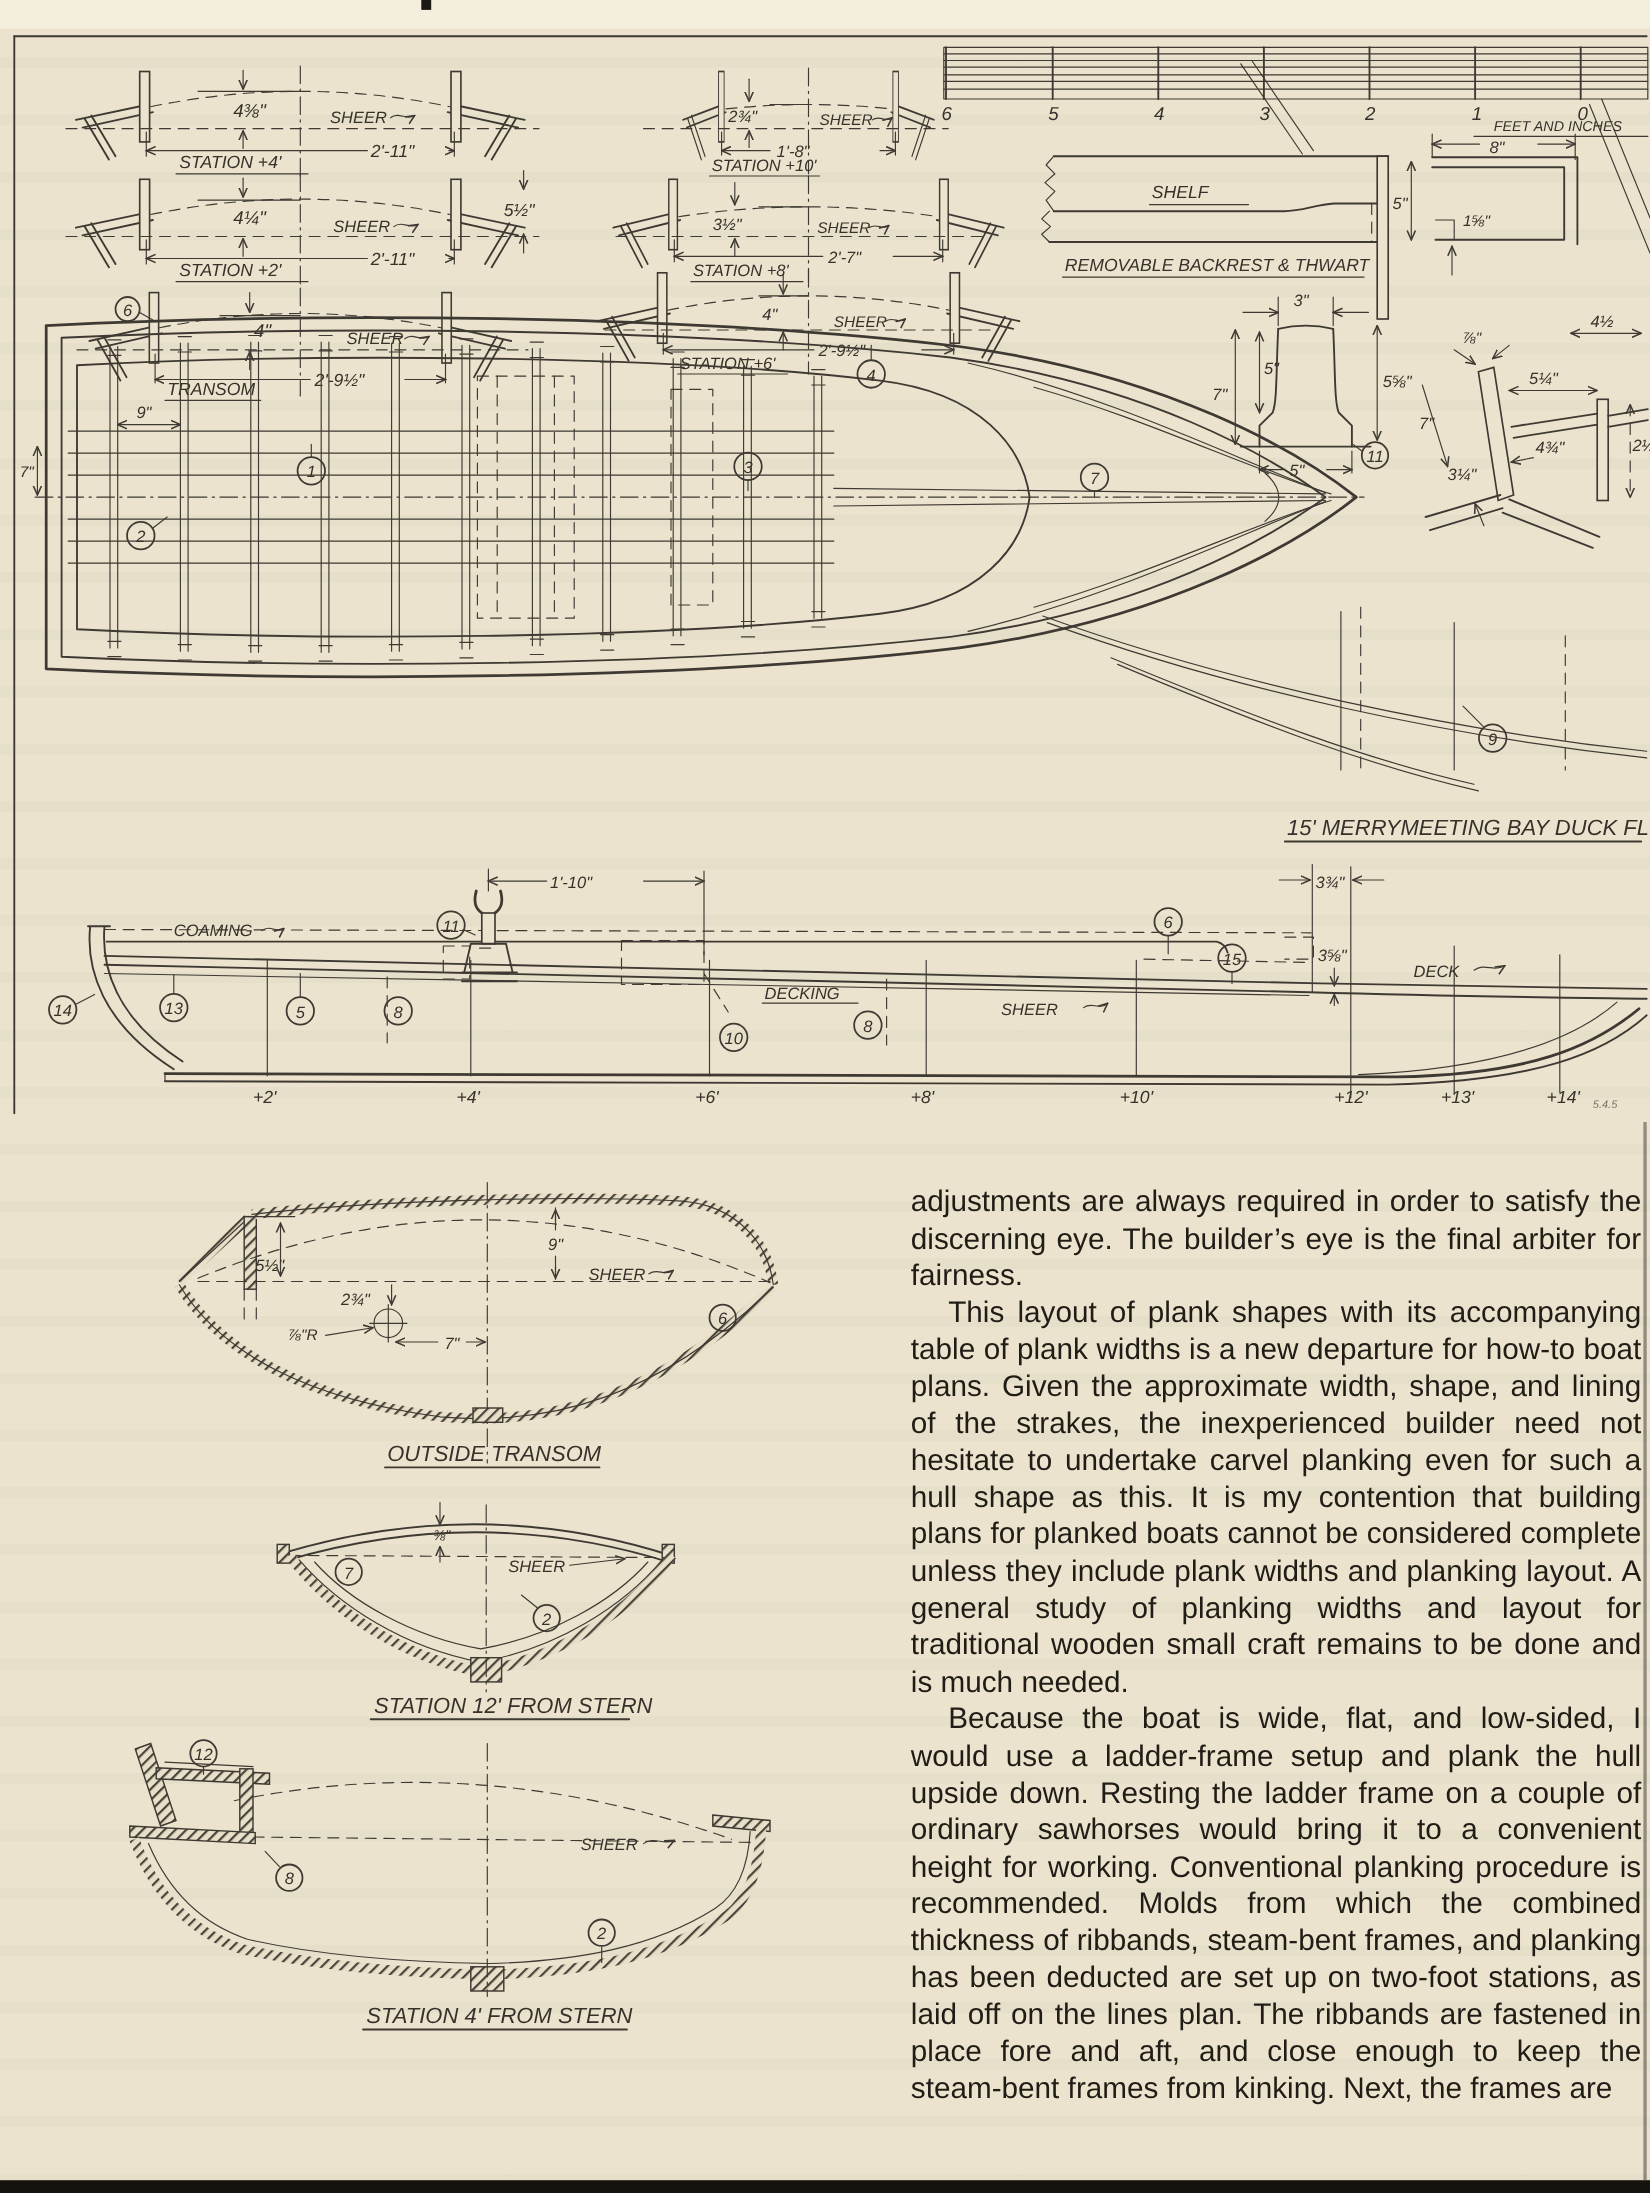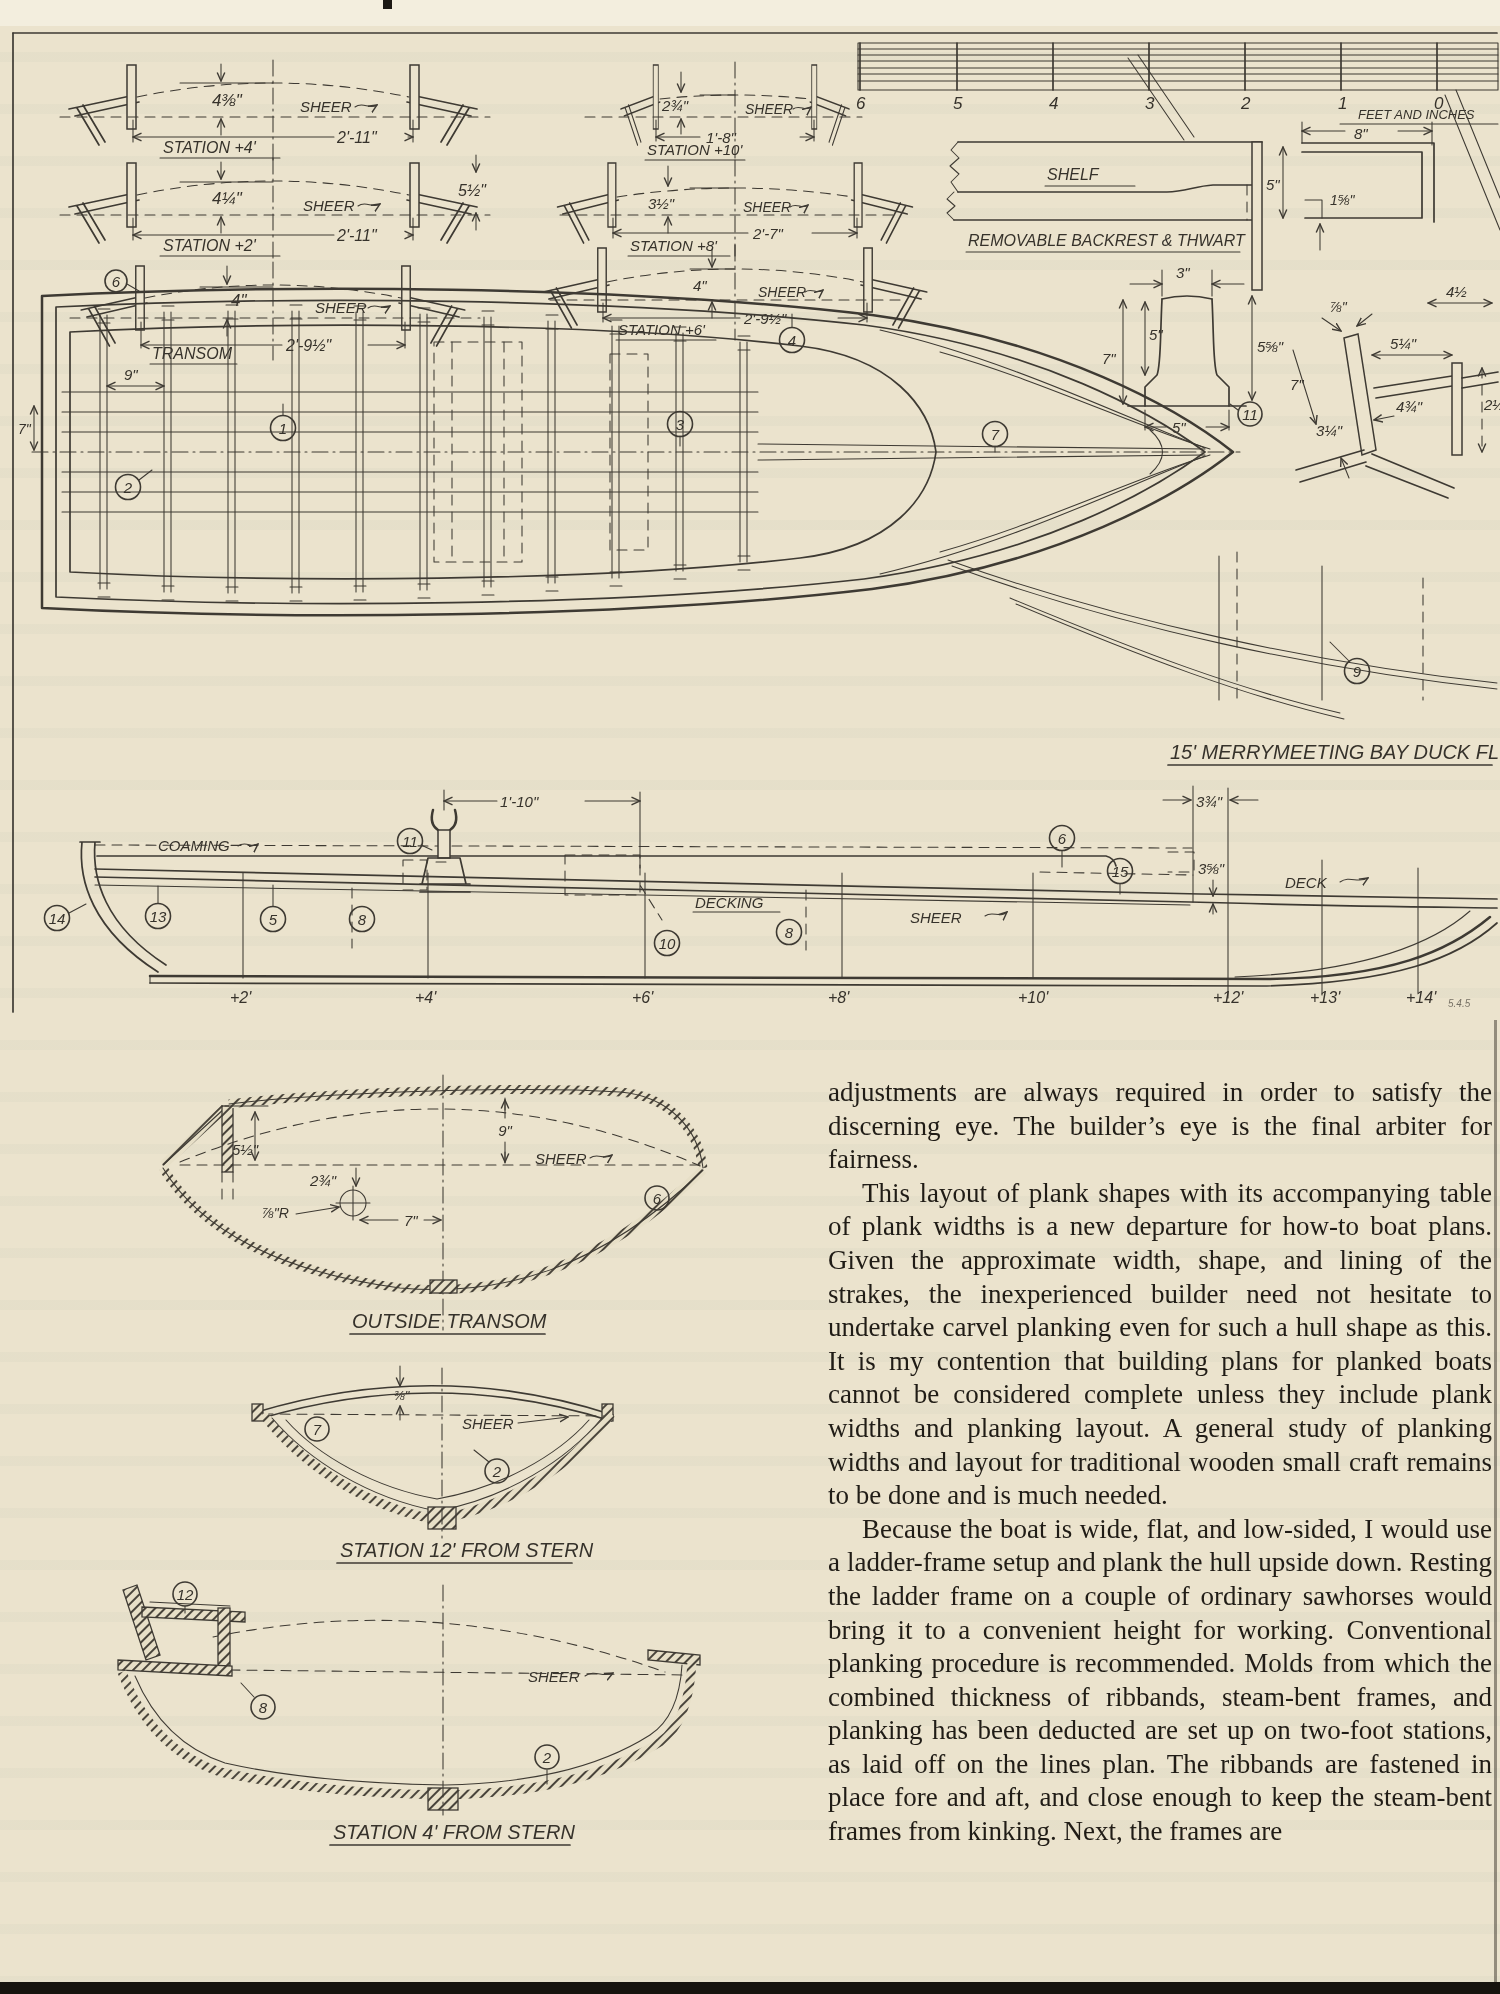--- a/index.html
+++ b/index.html
@@ -19,21 +19,21 @@
   .fr{fill:#ebe3cd;stroke:#3e3a33;stroke-width:1.5;}
   .hb{fill:none;stroke:url(#hp);stroke-width:9;}
   .hf{fill:url(#hp);stroke:#3e3a33;stroke-width:1.3;}
   .rc{fill:none;stroke:#3e3a33;stroke-width:1.6;}
   svg text{font-family:"Liberation Sans",sans-serif;font-style:italic;fill:#36322b;}
   .t9{font-size:10px}.t13{font-size:13px}.t14{font-size:14px}.t15{font-size:15px}
   .t16{font-size:16px}.t17{font-size:17px}.t20{font-size:20px}
   .mid{text-anchor:middle}
   
   .article{position:absolute;left:828px;top:1076px;width:664px;}
-  .article p{margin:0;font-family:Liberation Serif, serif;font-size:27px;line-height:33.6px;
+  .article p{margin:0;font-family:Liberation Sans, sans-serif;font-size:27px;line-height:33.6px;
     text-align:justify;color:#201c16;text-indent:34px;}
   .article p.noind{text-indent:0;}
   .botbar{position:absolute;left:0;top:1982px;width:1500px;height:12px;background:#16130e;}
   .edgeline{position:absolute;left:1494px;top:1020px;width:3px;height:962px;background:rgba(60,54,44,.5);}
   .regtick{position:absolute;left:383px;top:0;width:9px;height:9px;background:#1c1914;}
 </style>
 </head>
 <body>
 
 <div class="page">

